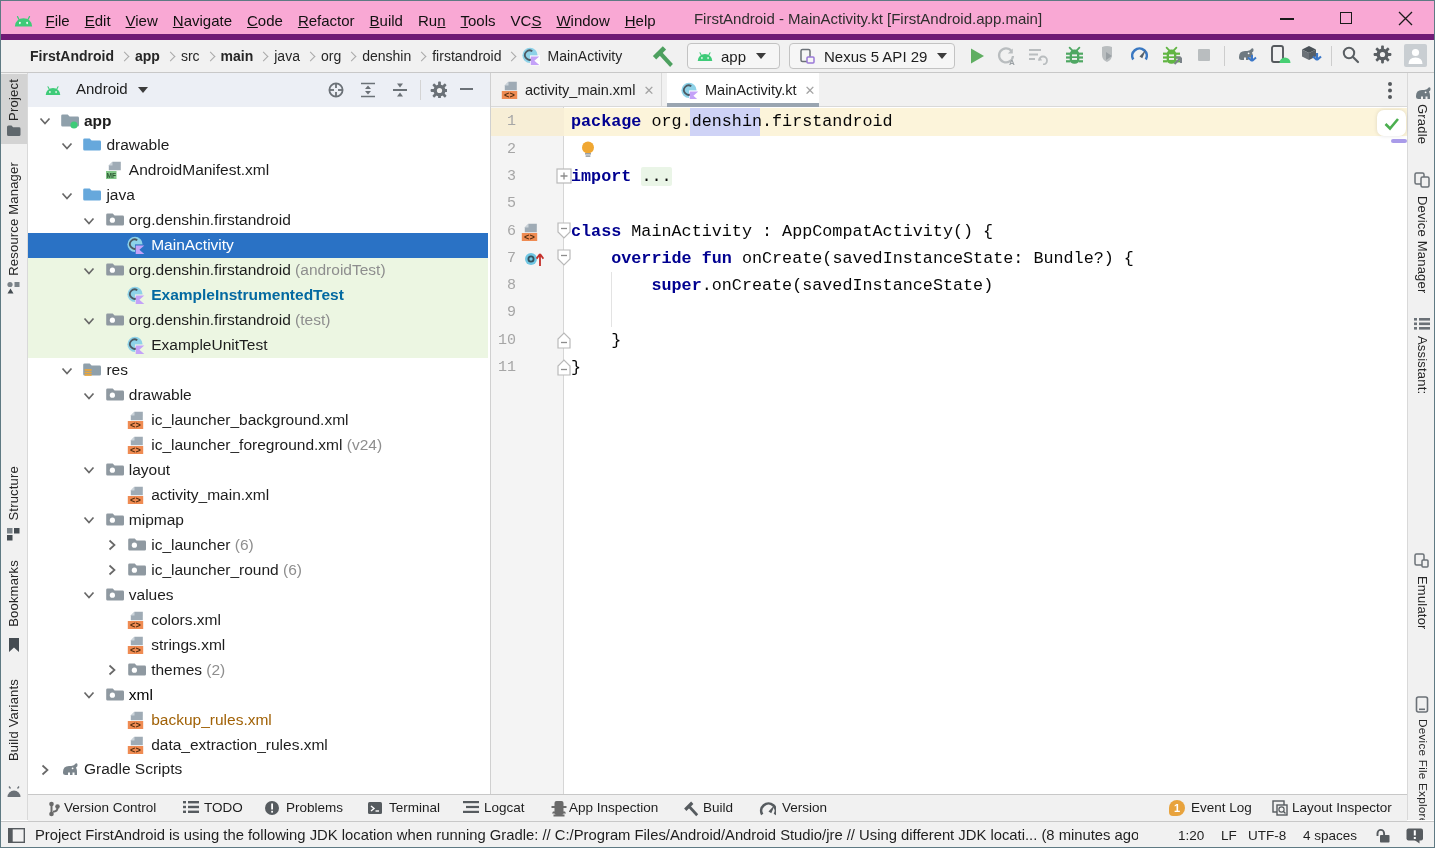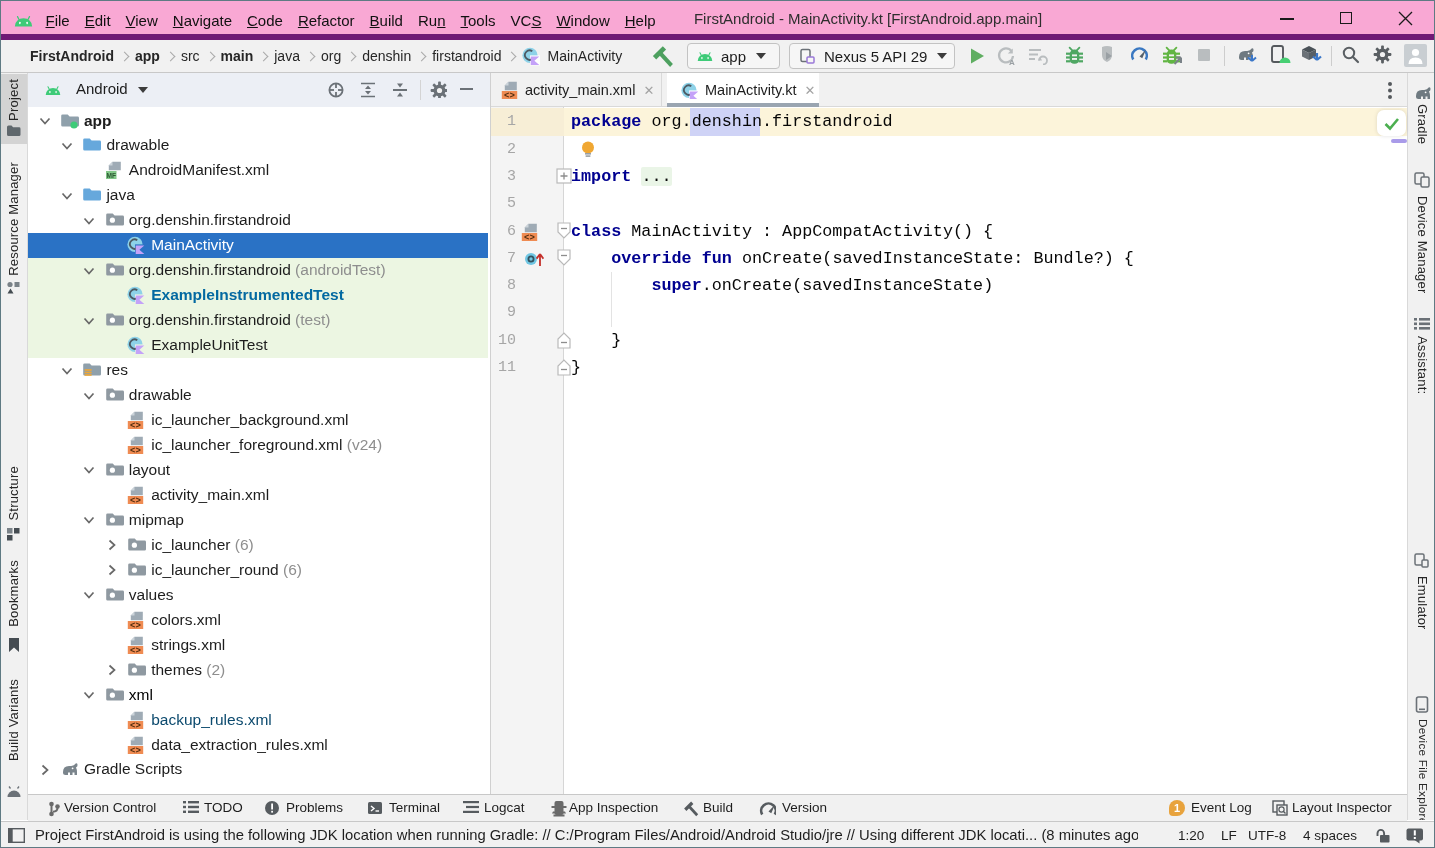--- a/index.html
+++ b/index.html
@@ -578,21 +578,21 @@
 <span class="abs" style="left:100.8px;top:3px;font-weight:normal;color:#000000">xml
 </span>
       </div>
 <div class="treerow" style="top:600.54px">
 <span class="abs" style="left:99.19999999999999px;top:3px"><svg width="17" height="19" viewBox="0 0 17 19" style="">
             <path d="M7.5 0.8 H15.8 V9.3 H3.8 V4.5 Z" fill="#9fabb5"></path>
             <path d="M7.5 0.8 L3.8 4.5 H7.5 Z" fill="#ccd4da"></path>
             <rect x="0.8" y="10" width="15.4" height="8" fill="#ef8b52"></rect>
             <text x="8.4" y="16.8" font-size="9" font-weight="bold" fill="#4f2c0e" text-anchor="middle" font-family="Liberation Mono">&lt;&gt;</text>
           </svg></span>
-<span class="abs" style="left:123.19999999999999px;top:3px;font-weight:normal;color:#0c4a6e">backup_rules.xml
+<span class="abs" style="left:123.19999999999999px;top:3px;font-weight:normal;color:#a16207">backup_rules.xml
 </span>
       </div>
 <div class="treerow" style="top:625.5px">
 <span class="abs" style="left:99.19999999999999px;top:3px"><svg width="17" height="19" viewBox="0 0 17 19" style="">
             <path d="M7.5 0.8 H15.8 V9.3 H3.8 V4.5 Z" fill="#9fabb5"></path>
             <path d="M7.5 0.8 L3.8 4.5 H7.5 Z" fill="#ccd4da"></path>
             <rect x="0.8" y="10" width="15.4" height="8" fill="#ef8b52"></rect>
             <text x="8.4" y="16.8" font-size="9" font-weight="bold" fill="#4f2c0e" text-anchor="middle" font-family="Liberation Mono">&lt;&gt;</text>
           </svg></span>
 <span class="abs" style="left:123.19999999999999px;top:3px;font-weight:normal;color:#1d1d1d">data_extraction_rules.xml

